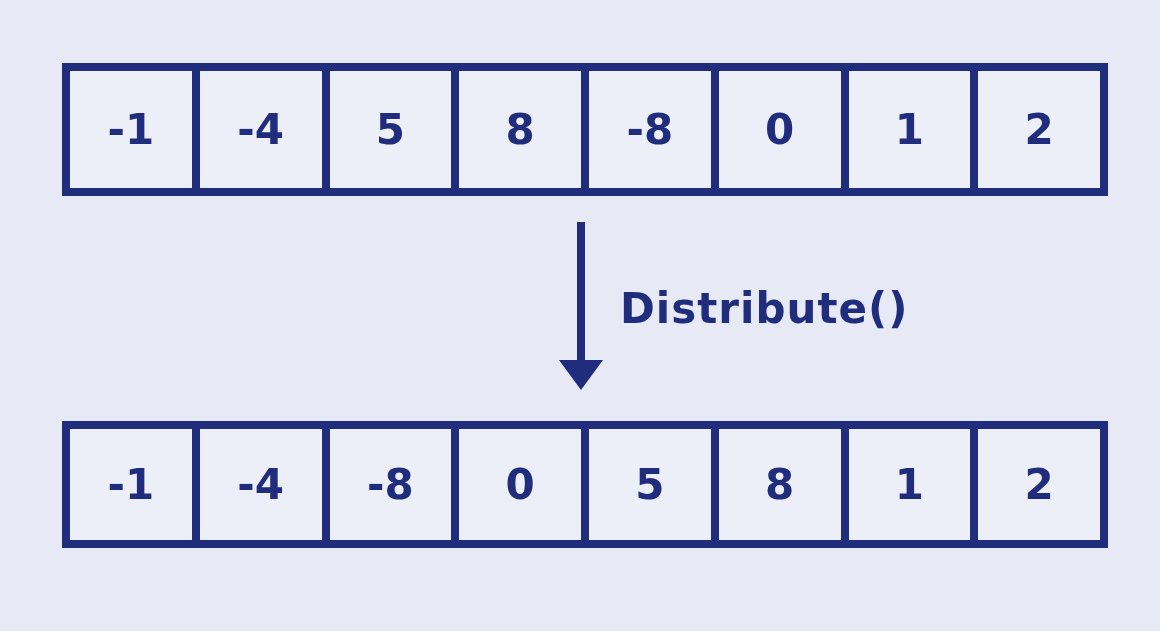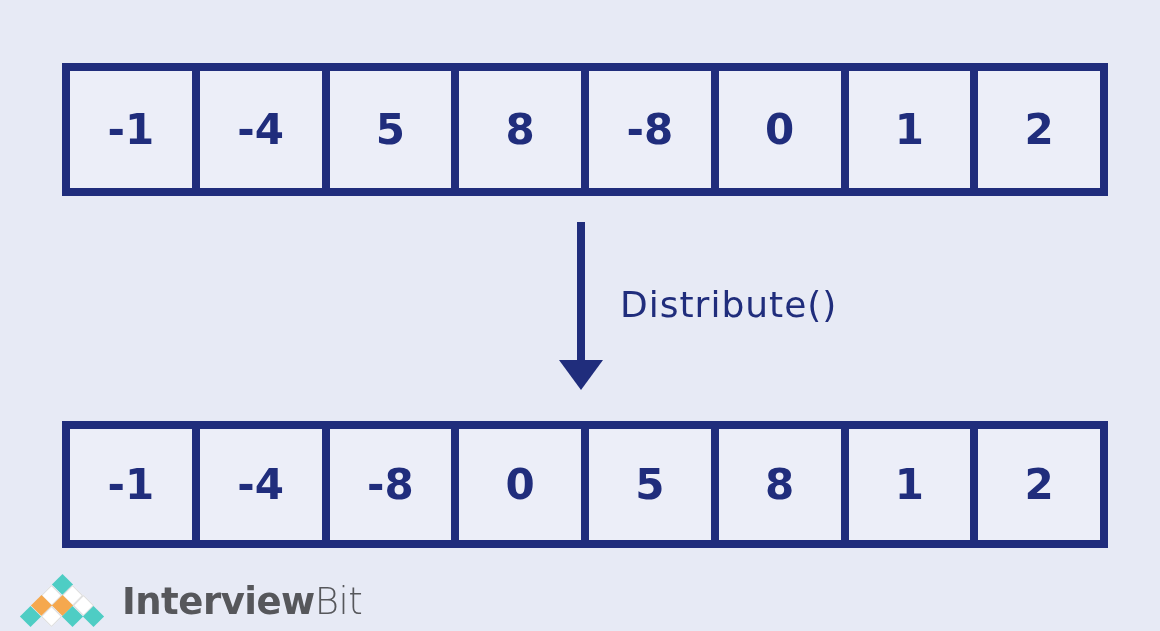--- a/index.html
+++ b/index.html
@@ -56,22 +56,22 @@
     left:559px;top:360px;
     width:0;height:0;
     border-left:22px solid transparent;
     border-right:22px solid transparent;
     border-top:30px solid var(--navy);
   }
   .fn-label{
     position:absolute;
     left:620px;top:284px;
     color:var(--navy);
-    font-weight:400;
-    font-size:36px;
+    font-weight:700;
+    font-size:42px;
     letter-spacing:1px;
     white-space:nowrap;
   }
 
   
   .logo{
     position:absolute;
     left:20px;top:574px;
     display:flex;
     align-items:center;
@@ -123,29 +123,14 @@
       <div class="cell">-1</div>
       <div class="cell">-4</div>
       <div class="cell">-8</div>
       <div class="cell">0</div>
       <div class="cell">5</div>
       <div class="cell">8</div>
       <div class="cell">1</div>
       <div class="cell">2</div>
     </div>
 
-  <div class="logo">
-    <div class="logo-mark" id="logo-mark">
-        <div class="diamond teal" style="left: 34.5px; top: 3px;"></div>
-        <div class="diamond white" style="left: 24px; top: 13.5px;"></div>
-        <div class="diamond white" style="left: 45px; top: 13.5px;"></div>
-        <div class="diamond orange" style="left: 13.5px; top: 24px;"></div>
-        <div class="diamond orange" style="left: 34.5px; top: 24px;"></div>
-        <div class="diamond white" style="left: 55.5px; top: 24px;"></div>
-        <div class="diamond teal" style="left: 3px; top: 34.5px;"></div>
-        <div class="diamond white" style="left: 24px; top: 34.5px;"></div>
-        <div class="diamond teal" style="left: 45px; top: 34.5px;"></div>
-        <div class="diamond teal" style="left: 66px; top: 34.5px;"></div>
-      </div>
-    <div class="logo-text"><span class="bold">Interview</span><span class="light">Bit</span></div>
-  </div>
 
 </div>
 
 </body></html>

